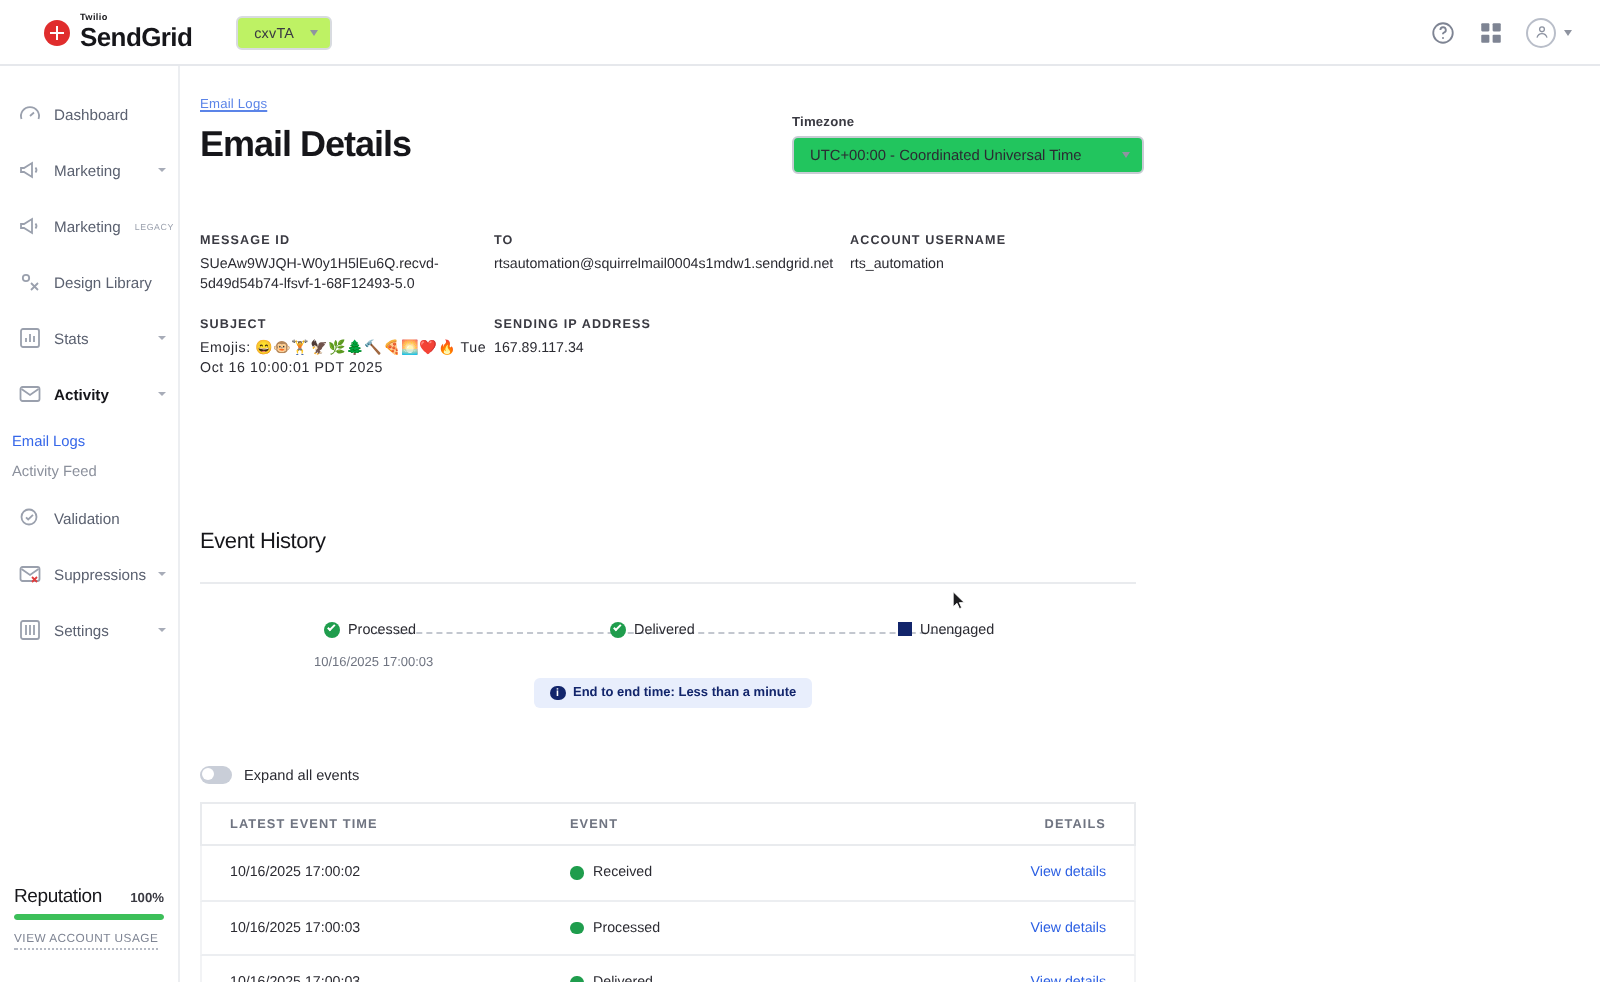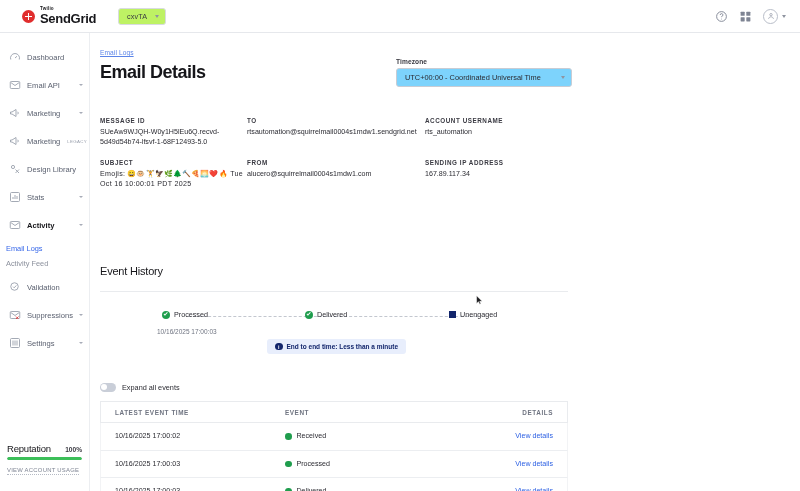--- a/index.html
+++ b/index.html
@@ -99,21 +99,21 @@
     position:absolute; left:10px; top:16px;
     font-size:6.6px; color:#5b84e8; text-decoration:underline; letter-spacing:.1px;
   }
   .page-title {
     position:absolute; left:10px; top:29px;
     font-size:18px; font-weight:bold; color:#16161a; letter-spacing:-.5px;
   }
   .tz-block { position:absolute; left:306px; top:25px; width:176px; }
   .tz-label { font-size:6.6px; color:#3a3a42; font-weight:bold; letter-spacing:.1px; margin-bottom:3px; }
   .tz-select {
-    height:19px; border:1px solid #c8ccd4; border-radius:3px; background:#7dd3fc;
+    height:19px; border:1px solid #c8ccd4; border-radius:3px; background:#22c55e;
     display:flex; align-items:center; padding:0 6px 0 8px;
     font-size:7.4px; color:#2b2b32;
   }
   .tz-select .caret { margin-left:auto; }
 
   
   .meta { position:absolute; left:10px; top:84px; width:620px; }
   .meta-row { display:flex; margin-bottom:12px; }
   .meta-col { }
   .meta-col.c1 { width:147px; }
@@ -249,30 +249,20 @@
     <div class="nav-item">
       <span>
         <svg class="nav-ic" viewBox="0 0 24 24" fill="none" stroke="currentColor" stroke-width="1.8">
           <path d="M3.5 17a9 9 0 1 1 17 0"></path>
             <path d="M12 14l4-3.5"></path>
         </svg>
       </span>
       <span class="nav-label">Dashboard</span>
     </div>
 
-    <div class="nav-item">
-      <span>
-        <svg class="nav-ic" viewBox="0 0 24 24" fill="none" stroke="currentColor" stroke-width="1.8">
-          <rect x="2.5" y="5" width="19" height="14" rx="2"></rect>
-            <path d="M3.5 7l8.5 6 8.5-6"></path>
-        </svg>
-      </span>
-      <span class="nav-label">Email API</span>
-      <span class="nav-caret"></span>
-    </div>
 
     <div class="nav-item">
       <span>
         <svg class="nav-ic" viewBox="0 0 24 24" fill="none" stroke="currentColor" stroke-width="1.8">
           <path d="M3 10v4h3l8 5V5l-8 5H3z"></path>
             <path d="M17.5 9.5a4 4 0 0 1 0 5"></path>
         </svg>
       </span>
       <span class="nav-label">Marketing</span>
       <span class="nav-caret"></span>
@@ -402,24 +392,20 @@
         <div class="meta-col c3">
           <div class="meta-key">ACCOUNT USERNAME</div>
           <div class="meta-val">rts_automation</div>
         </div>
       </div>
       <div class="meta-row" style="margin-top:12px;">
         <div class="meta-col c1">
           <div class="meta-key">SUBJECT</div>
           <div class="meta-val emoji-run">Emojis: 😄🐵🏋🦅🌿🌲🔨🍕🌅❤️🔥 Tue Oct 16 10:00:01 PDT 2025</div>
         </div>
-        <div class="meta-col c2">
-          <div class="meta-key">FROM</div>
-          <div class="meta-val">alucero@squirrelmail0004s1mdw1.com</div>
-        </div>
         <div class="meta-col c3">
           <div class="meta-key">SENDING IP ADDRESS</div>
           <div class="meta-val">167.89.117.34</div>
         </div>
       </div>
     </div>
 
     <div class="eh-title">Event History</div>
     <div class="eh-rule"></div>
 

